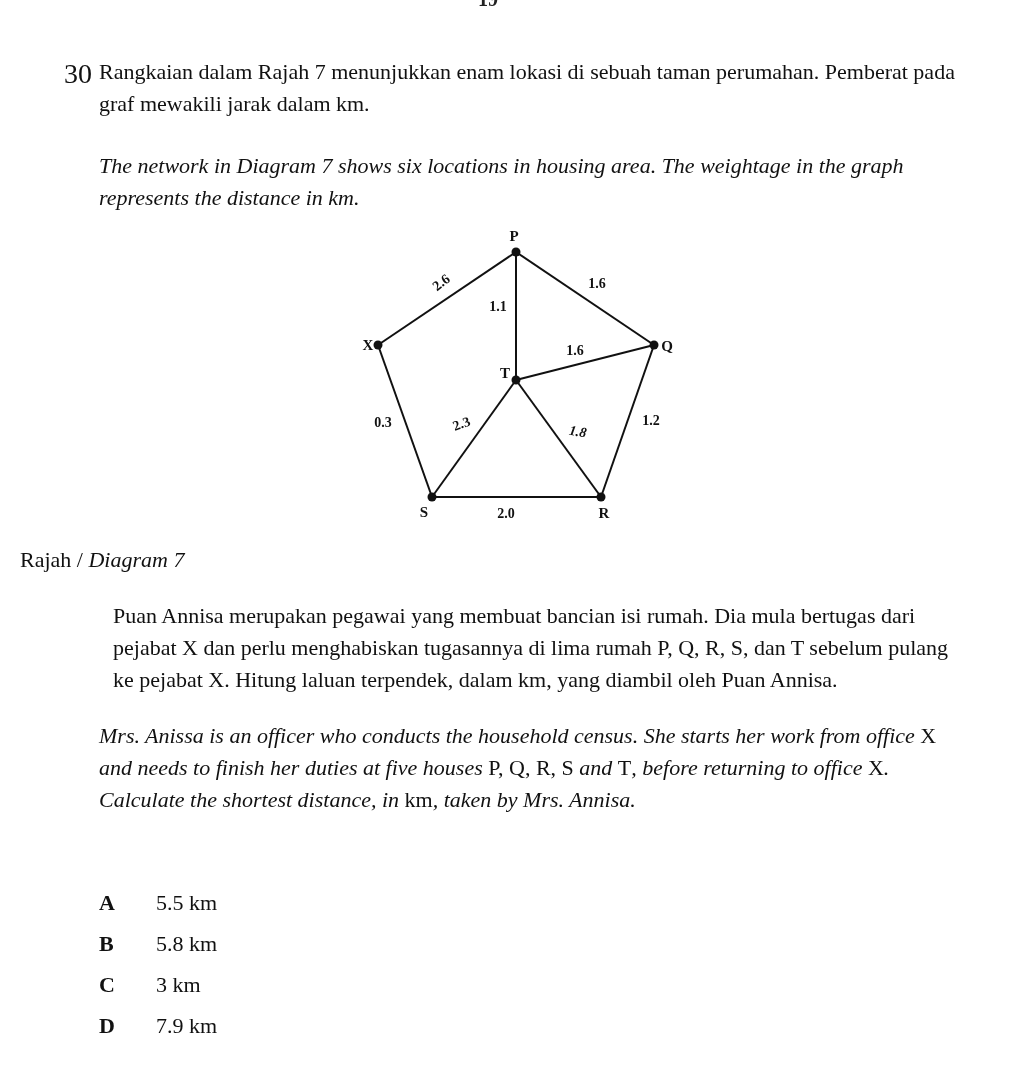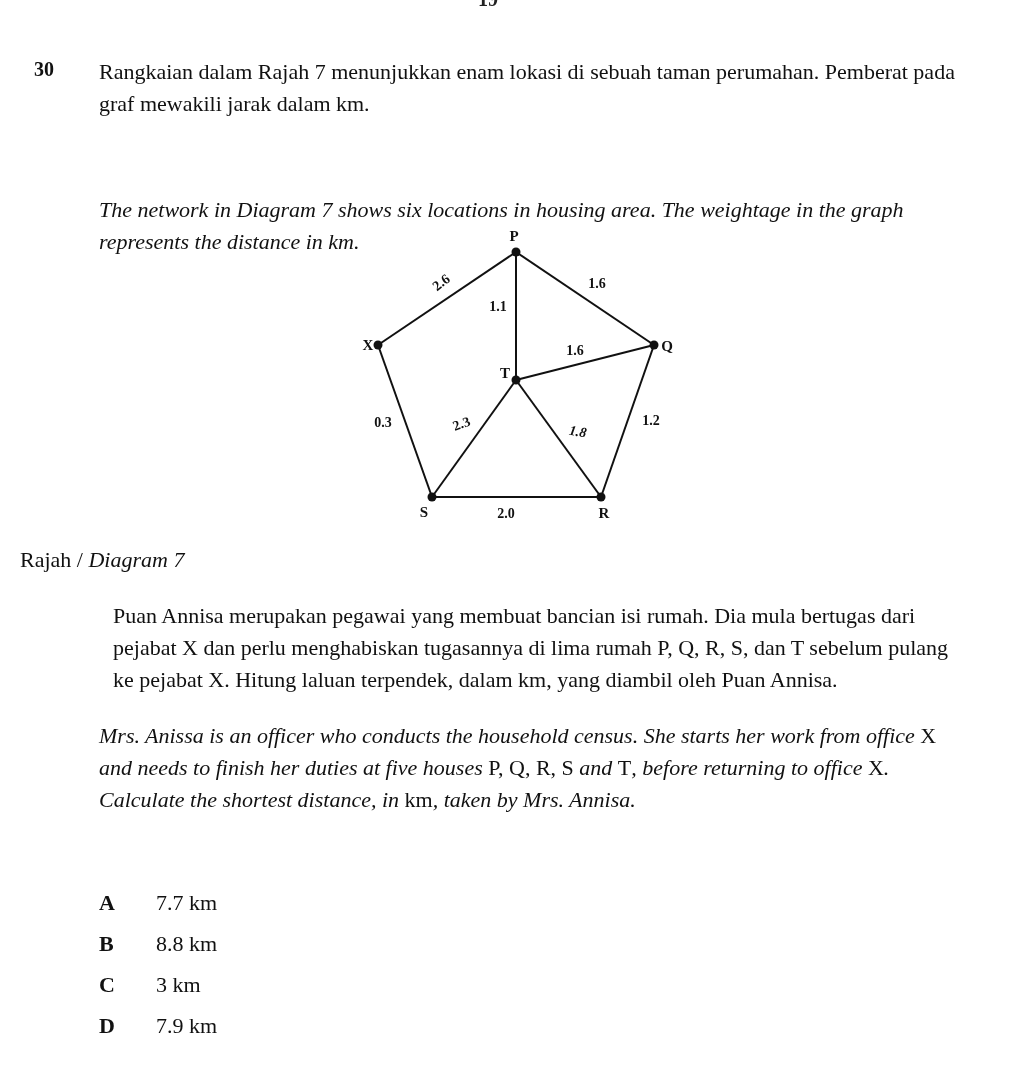--- a/index.html
+++ b/index.html
@@ -18,35 +18,35 @@
     .page-fragment {
       position: absolute;
       left: 478px;
       top: -12px;
       font-size: 20px;
       font-weight: bold;
       color: #222;
     }
     .qnum {
       position: absolute;
-      left: 34px;
+      left: 64px;
       top: 58px;
-      font-size: 20px;
-      font-weight: bold;
+      font-size: 28px;
+      font-weight: normal;
     }
     .para {
       position: absolute;
       left: 99px;
       width: 880px;
       font-size: 22px;
       line-height: 32px;
       margin: 0;
     }
     .p1 { top: 56px; }
-    .p2 { top: 150px; font-style: italic; margin-top: 44px; }
+    .p2 { top: 150px; font-style: italic; }
     .p3 { top: 600px; width: 860px; margin-left: 14px; }
     .p4 { top: 720px; font-style: italic; width: 860px; }
     .upright { font-style: normal; }
     .diagram {
       position: absolute;
       left: 330px;
       top: 220px;
       width: 380px;
       height: 310px;
     }
@@ -141,25 +141,25 @@
   <span class="it">Diagram 7</span>
 </div>
 
 <p class="para p3">Puan Annisa merupakan pegawai yang membuat bancian isi rumah. Dia mula bertugas dari pejabat X dan perlu menghabiskan tugasannya di lima rumah P, Q, R, S, dan T sebelum pulang ke pejabat X. Hitung laluan terpendek, dalam km, yang diambil oleh Puan Annisa.</p>
 
 <p class="para p4"><span>Mrs. Anissa is an officer who conducts the household census. She starts her work from office </span><span class="upright">X</span><span> and needs to finish her duties at five houses </span><span class="upright">P, Q, R, S</span><span> and </span><span class="upright">T</span><span>, before returning to office </span><span class="upright">X</span><span>. Calculate the shortest distance, in </span><span class="upright">km</span><span>, taken by Mrs. Annisa.</span></p>
 
 <div class="options">
   <div class="option">
     <span class="opt-letter">A</span>
-    <span>7.7 km</span>
+    <span>5.5 km</span>
   </div>
   <div class="option">
     <span class="opt-letter">B</span>
-    <span>8.8 km</span>
+    <span>5.8 km</span>
   </div>
   <div class="option">
     <span class="opt-letter">C</span>
     <span>3 km</span>
   </div>
   <div class="option">
     <span class="opt-letter">D</span>
     <span>7.9 km</span>
   </div>
 </div>

